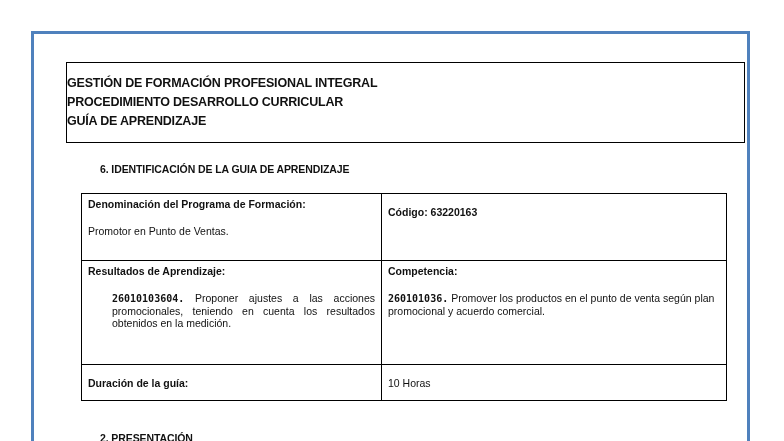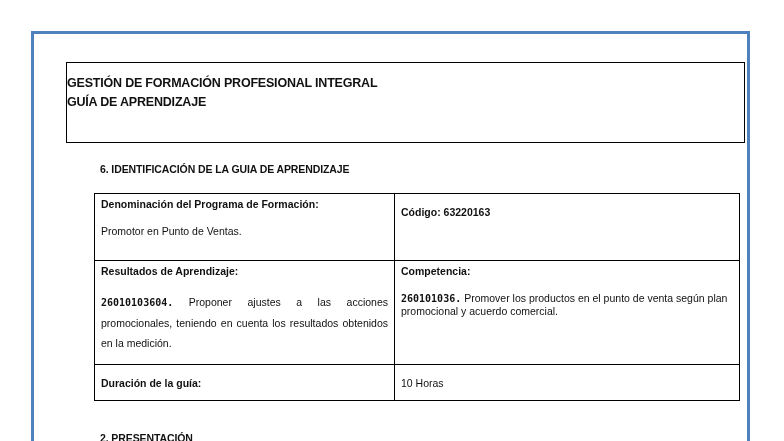--- a/index.html
+++ b/index.html
@@ -31,43 +31,44 @@
       font-size: 12.5px; font-weight: bold; line-height: 19px;
       letter-spacing: -0.2px; color: #111;
     }
     .section-title {
       position: absolute; font-size: 10.5px; font-weight: bold;
       letter-spacing: -0.1px; color: #111;
     }
     .sec1 { left: 100px; top: 163px; }
     .sec2 { left: 100px; top: 432px; }
     table.ident {
-      position: absolute; left: 94px; top: 193px;
+      position: absolute; left: 81px; top: 193px;
       width: 646px; border-collapse: collapse;
       font-size: 10.5px; color: #111;
     }
     table.ident td {
       border: 1.5px solid #000; vertical-align: top;
       padding: 4px 6px; box-sizing: border-box;
     }
     td.c1 { width: 300px; }
     .lbl { font-weight: bold; }
     .gap { height: 15px; }
-    .just { text-align: justify; line-height: 20px; }
+    .just { text-align: justify; line-height: 12px; margin-left: 24px; }
     .code-bold { font-weight: bold; font-family: "DejaVu Sans Mono", "Liberation Mono", monospace; font-size: 10px; }
     .lineh { line-height: 12px; }
   </style>
 </head>
 <body>
 
 <div class="frame"></div>
 
 <div class="header-box">
   <div class="titles">
     <div>GESTIÓN DE FORMACIÓN PROFESIONAL INTEGRAL</div>
+    <div>PROCEDIMIENTO DESARROLLO CURRICULAR</div>
     <div>GUÍA DE APRENDIZAJE</div>
   </div>
 </div>
 
 <div class="section-title sec1">6. IDENTIFICACIÓN DE LA GUIA DE APRENDIZAJE</div>
 
 <table class="ident">
   <tbody>
       <tr style="height:67px">
     <td class="c1">

